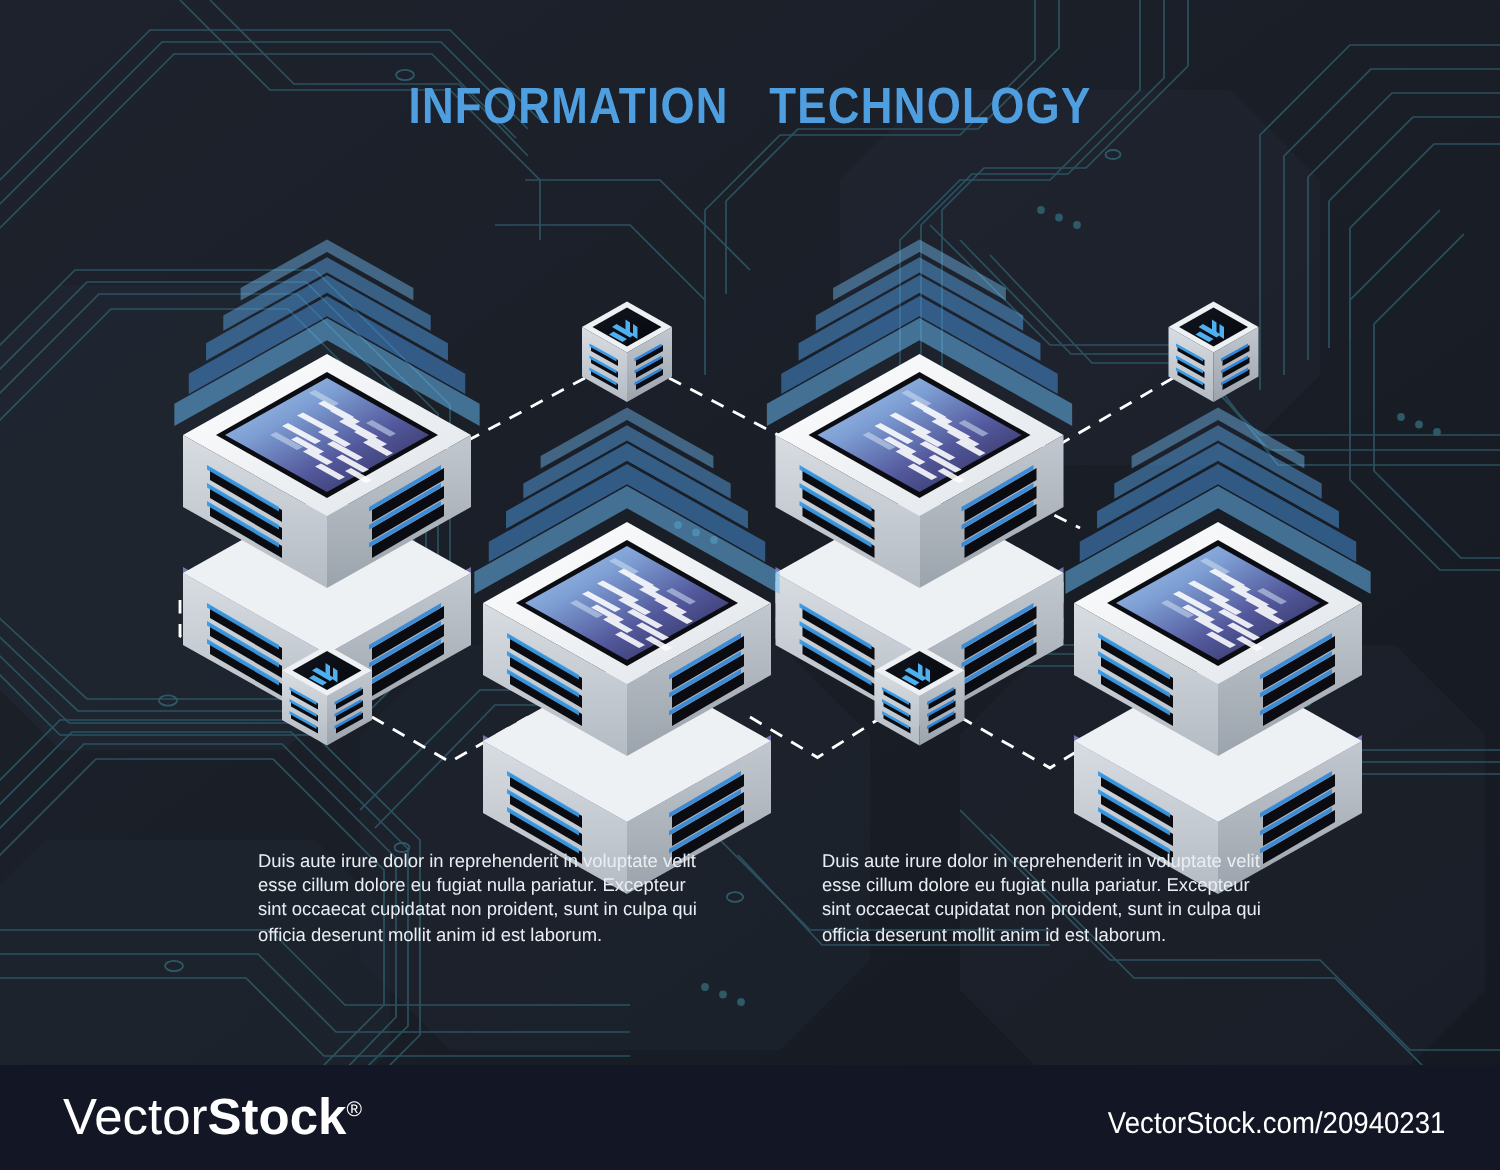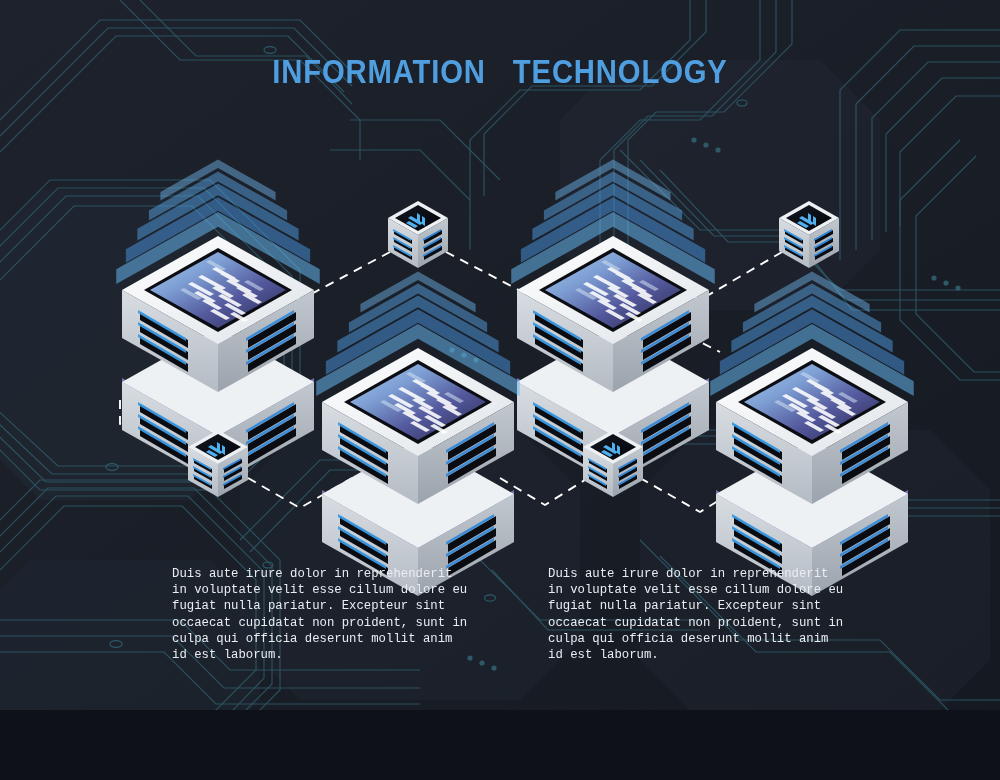--- a/index.html
+++ b/index.html
@@ -30,21 +30,21 @@
     transform-origin:50% 50%;
     white-space:pre;
   }
 
   .scene-svg { position:absolute; left:0; top:0; width:1000px; height:710px; }
 
   .paras { position:absolute; left:0; top:566px; width:1000px; height:80px; }
   .para {
     position:absolute; top:0; width:300px;
     color:#e9eef3; font-size:12.3px; line-height:16.2px;
-    font-family:Liberation Mono, monospace;
+    font-family:Liberation Sans, sans-serif;
   }
   .para.left { left:172px; }
   .para.right { left:548px; }
 
   .footer {
     position:absolute; left:0; top:710px; width:1000px; height:70px;
     background:#131725;
   }
   .vs-logo {
     position:absolute; left:42px; top:16px;
@@ -371,14 +371,18 @@
       </g>
     </svg>
 
     <div class="paras">
       <div class="para left">Duis aute irure dolor in reprehenderit in voluptate velit esse cillum dolore eu fugiat nulla pariatur. Excepteur sint occaecat cupidatat non proident, sunt in culpa qui officia deserunt mollit anim id est laborum.</div>
       <div class="para right">Duis aute irure dolor in reprehenderit in voluptate velit esse cillum dolore eu fugiat nulla pariatur. Excepteur sint occaecat cupidatat non proident, sunt in culpa qui officia deserunt mollit anim id est laborum.</div>
     </div>
 
   </div>
 
+  <div class="footer">
+    <div class="vs-logo"><span class="thin">Vector</span><span class="bold">Stock</span><span class="reg">®</span></div>
+    <div class="vs-url">VectorStock.com/20940231</div>
+  </div>
 
 </div>
 
 </body></html>

